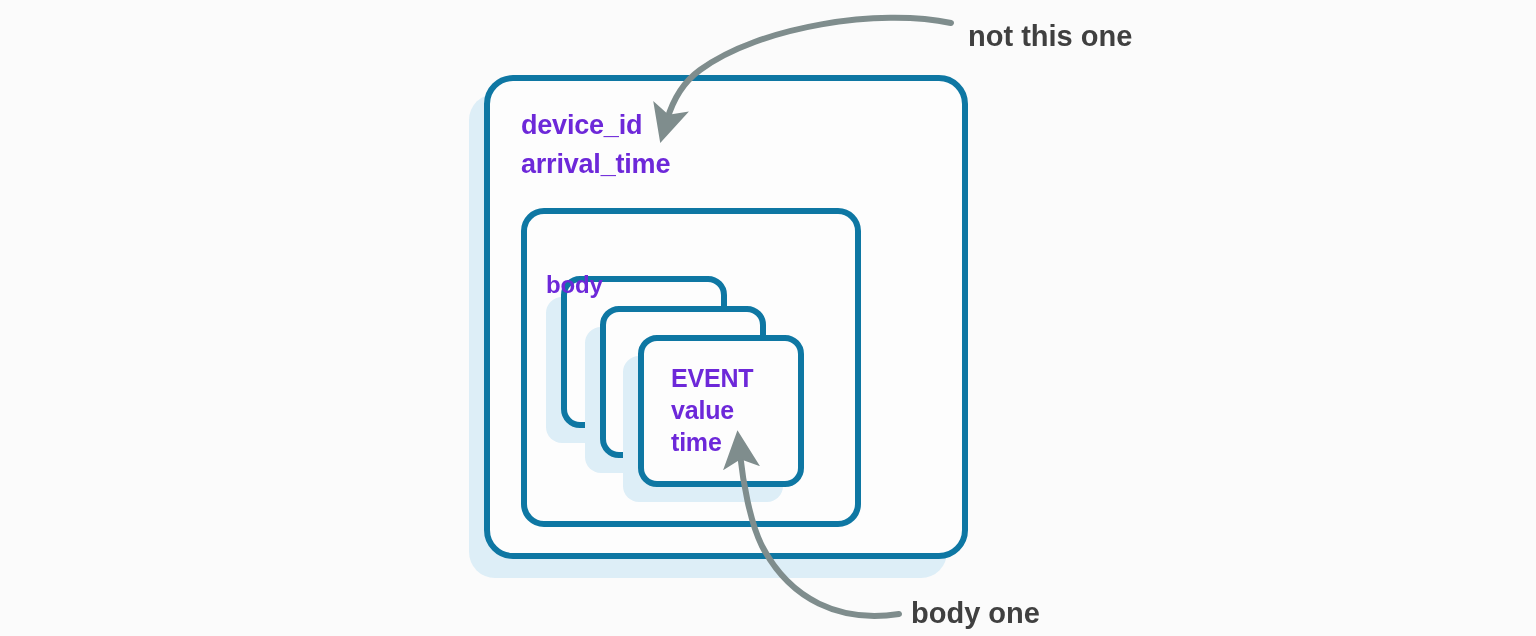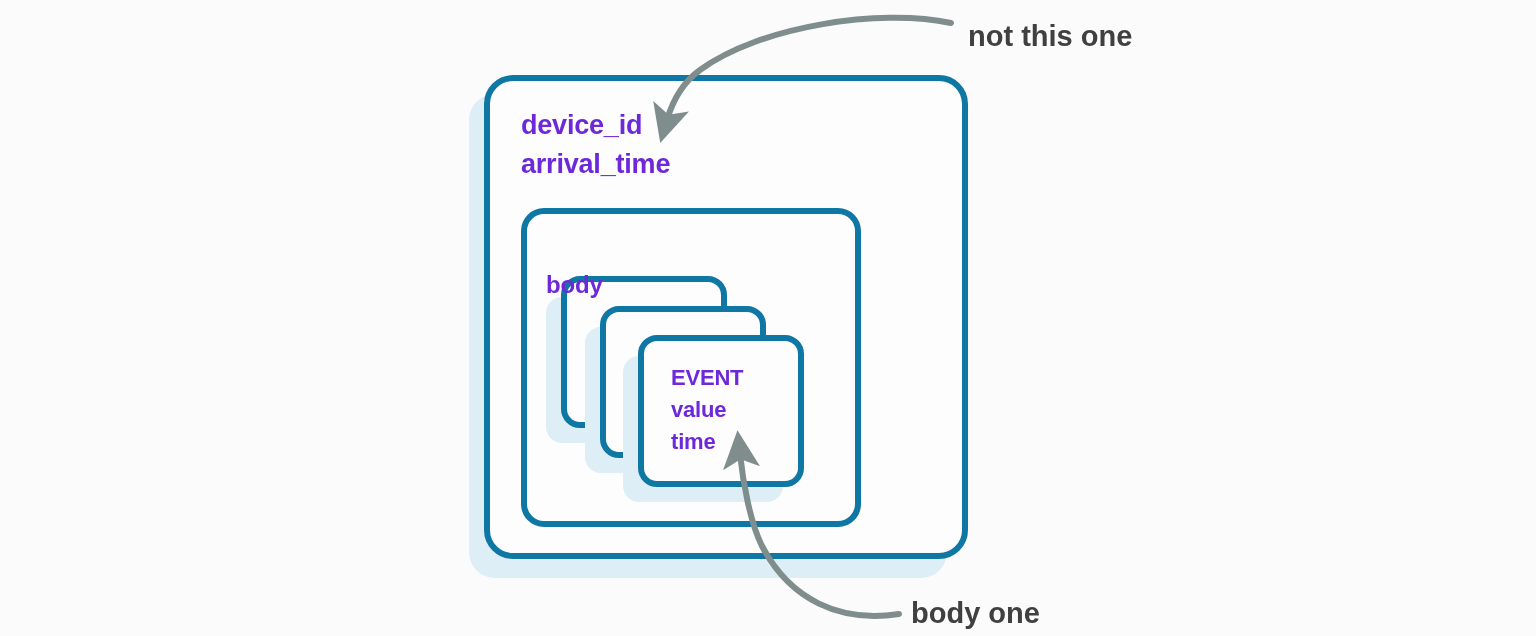--- a/index.html
+++ b/index.html
@@ -52,21 +52,21 @@
   .body-label {
     left: 546px;
     top: 233px;
     font-size: 24px;
     margin-top: 40px;
   }
 
   .event-fields {
     left: 671px;
     top: 362px;
-    font-size: 22px;
+    font-size: 25px;
     line-height: 32px;
   }
 
   .annotation {
     position: absolute;
     color: #404040;
     font-weight: bold;
     font-size: 29px;
     white-space: pre;
   }

